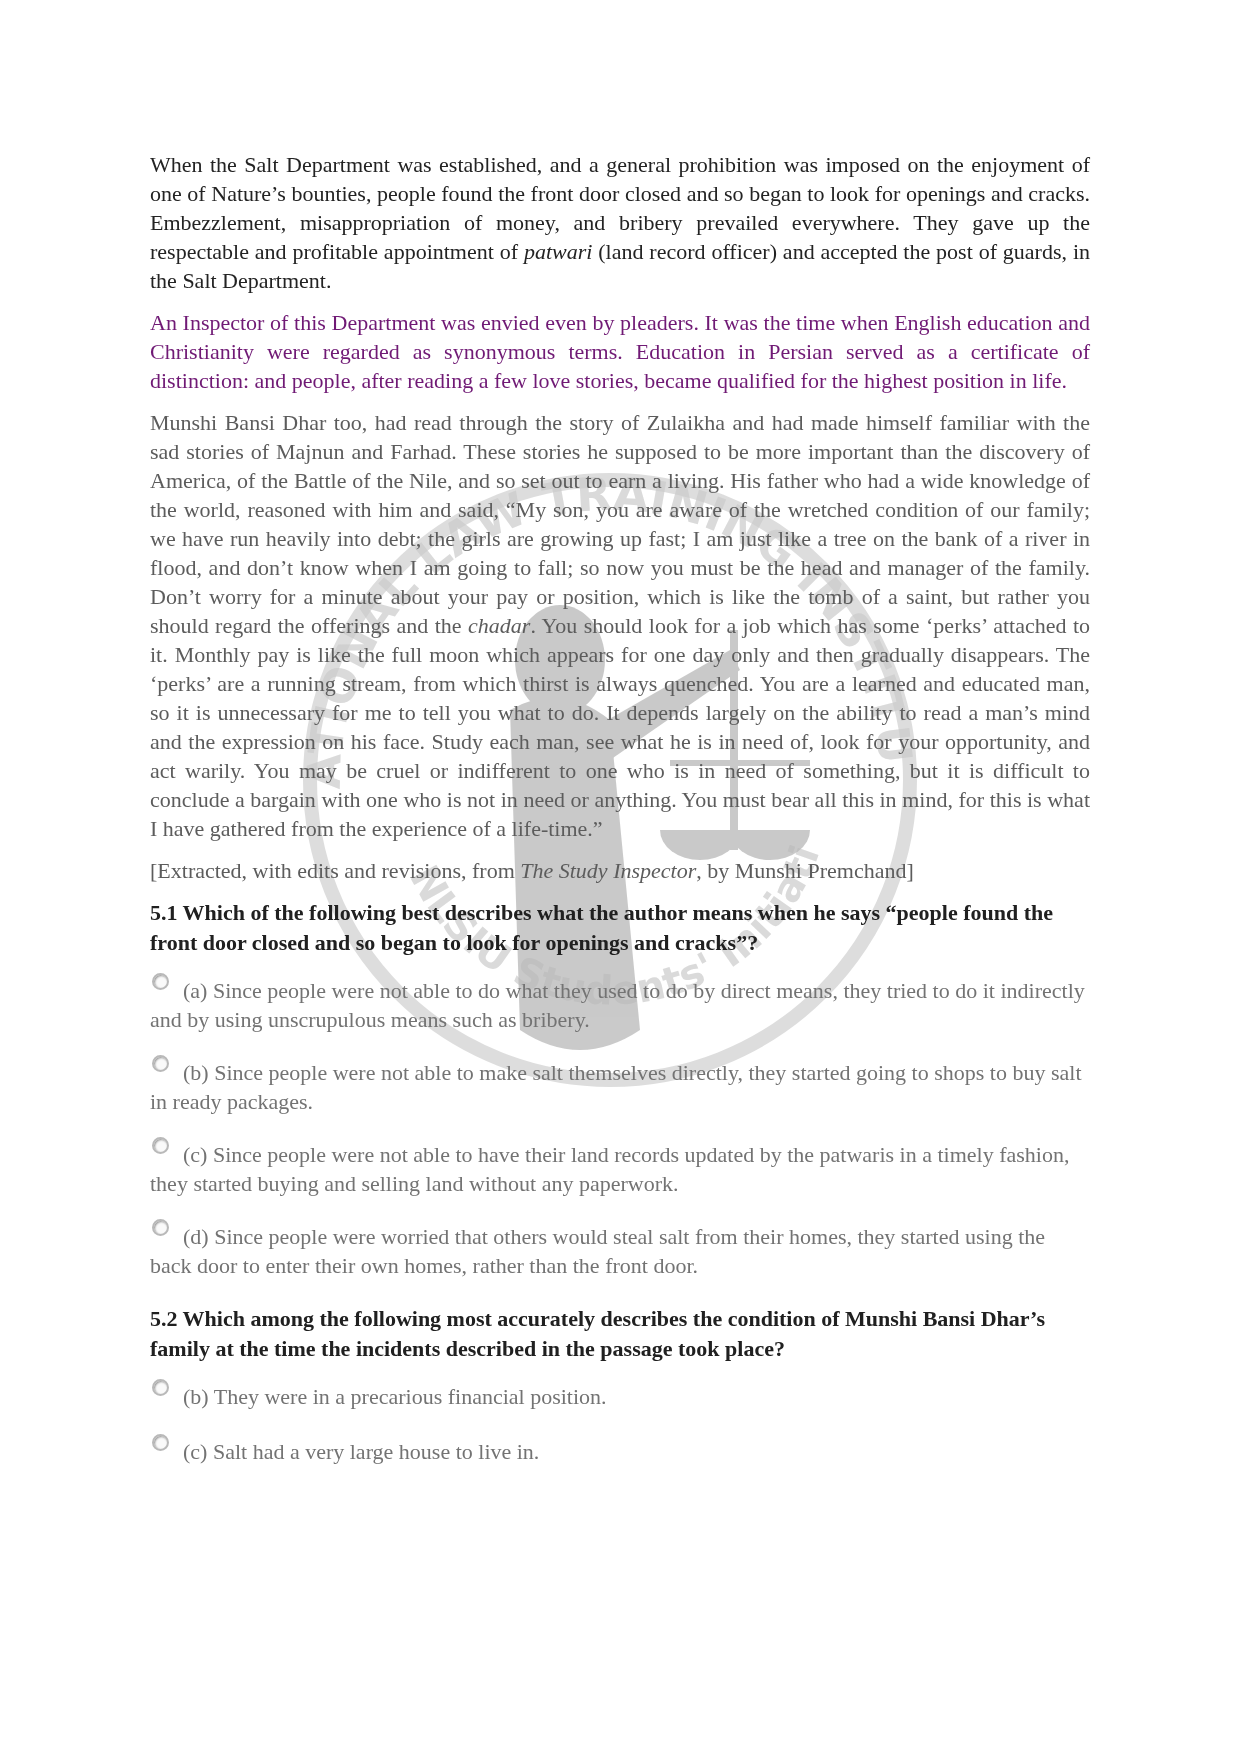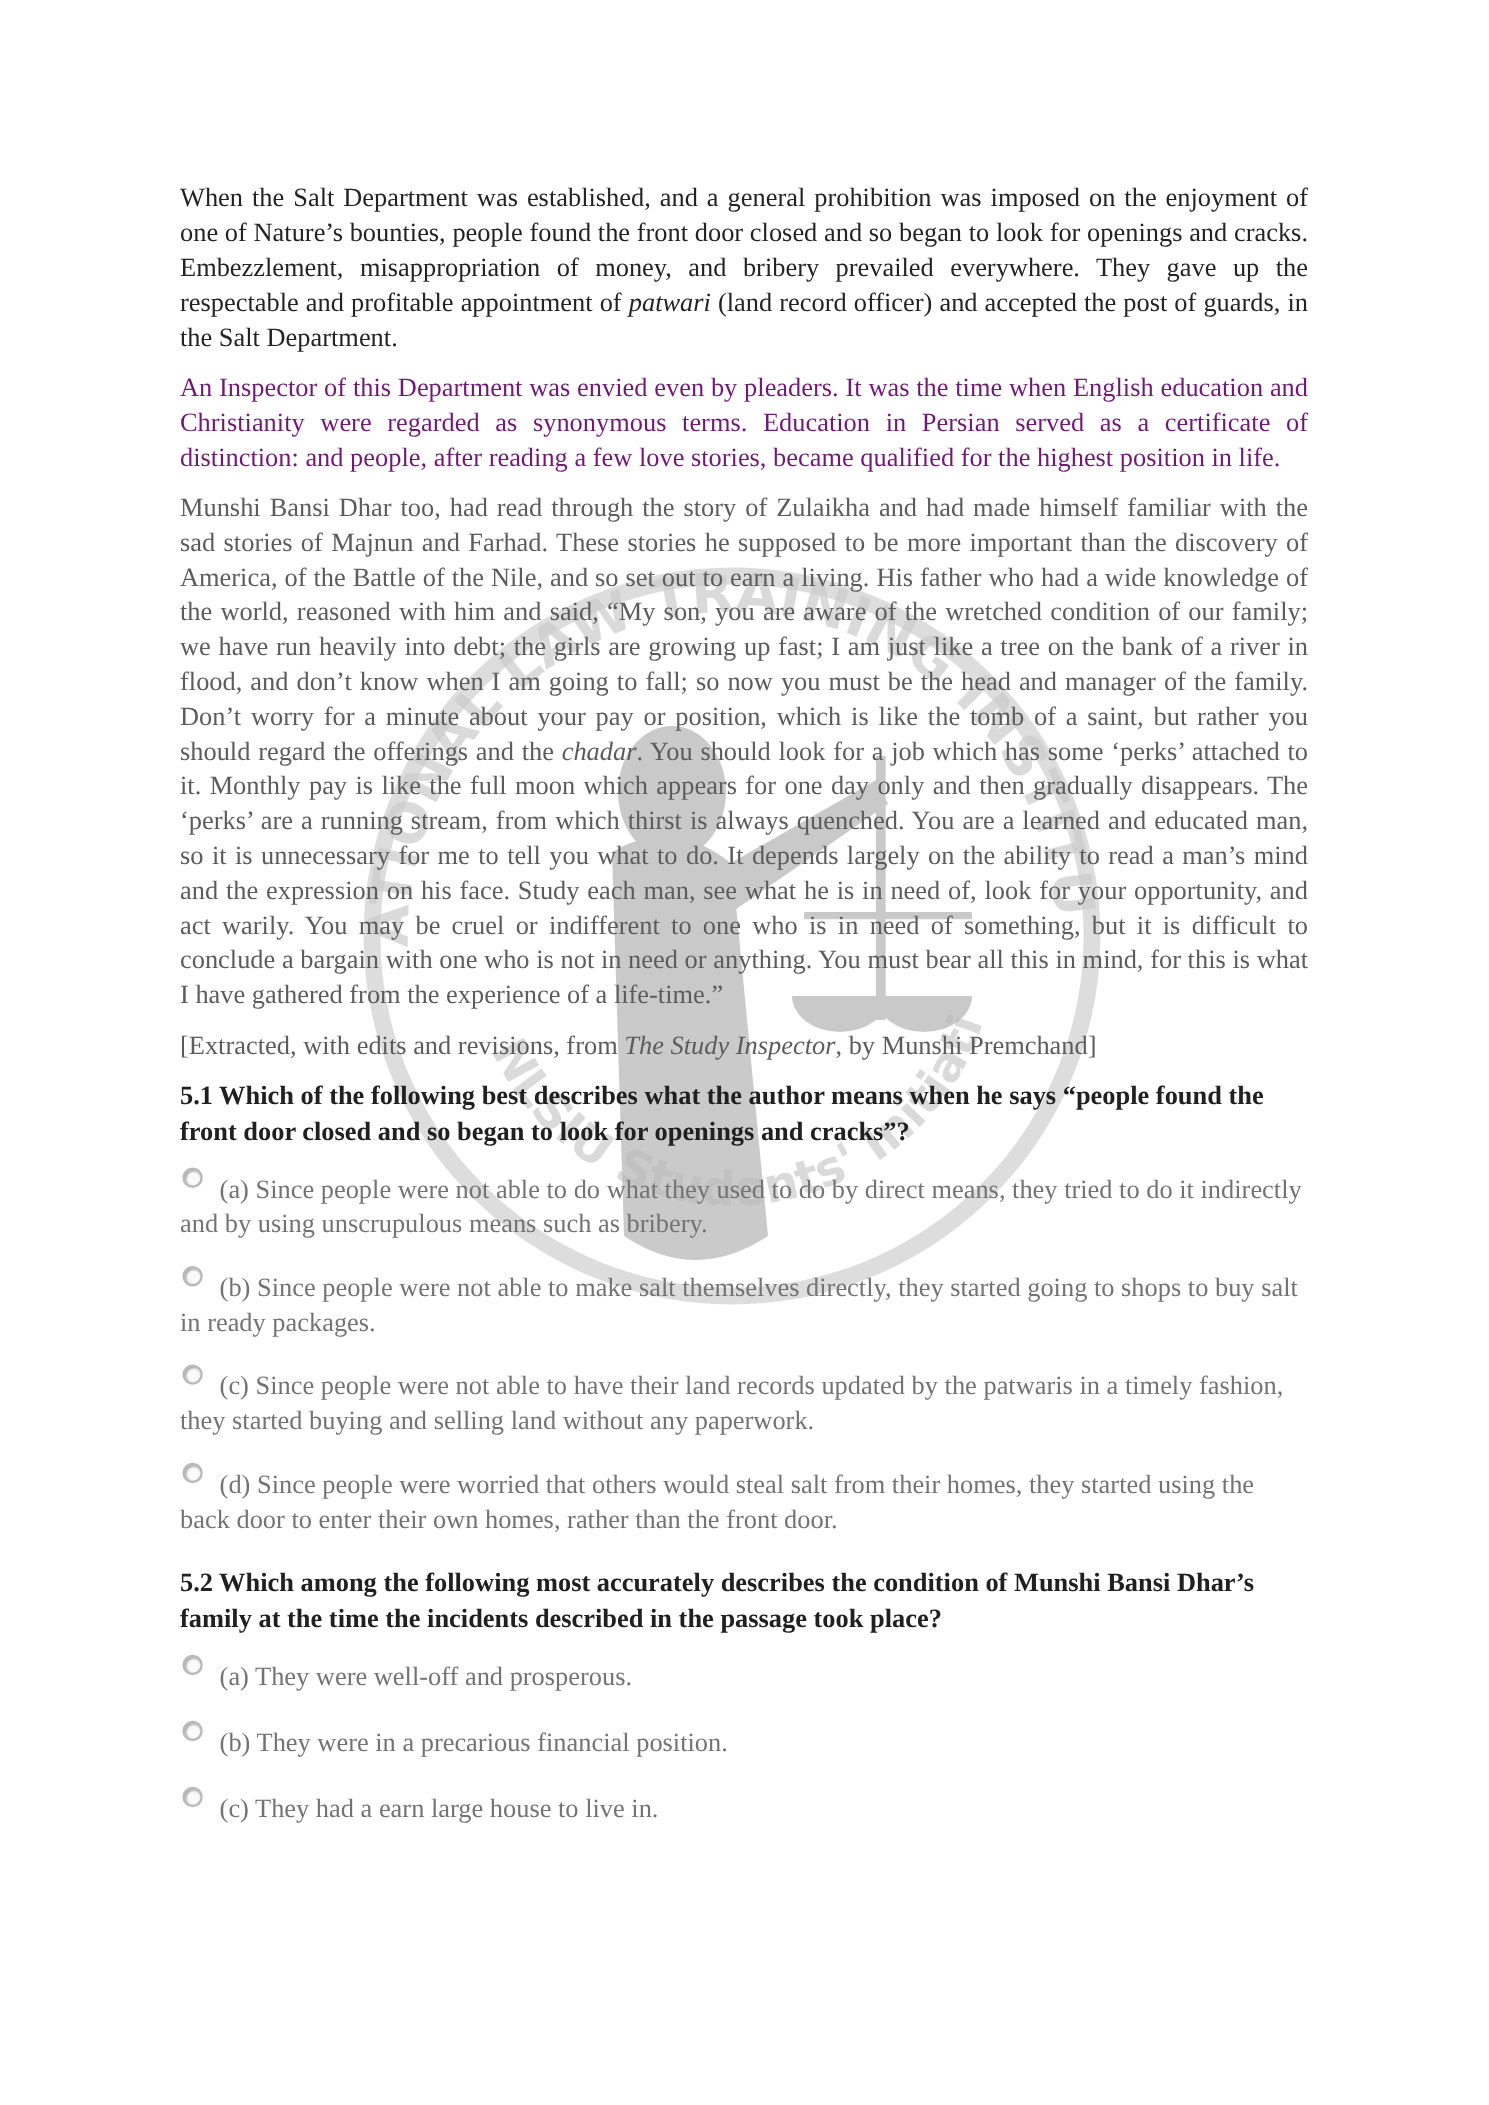--- a/index.html
+++ b/index.html
@@ -57,16 +57,15 @@
 
   <div class="question">5.1 Which of the following best describes what the author means when he says “people found the front door closed and so began to look for openings and cracks”?</div>
 
   <div class="option"><span class="radio"></span><span>(a) Since people were not able to do what they used to do by direct means, they tried to do it indirectly and by using unscrupulous means such as bribery.</span></div>
   <div class="option"><span class="radio"></span><span>(b) Since people were not able to make salt themselves directly, they started going to shops to buy salt in ready packages.</span></div>
   <div class="option"><span class="radio"></span><span>(c) Since people were not able to have their land records updated by the patwaris in a timely fashion, they started buying and selling land without any paperwork.</span></div>
   <div class="option"><span class="radio"></span><span>(d) Since people were worried that others would steal salt from their homes, they started using the back door to enter their own homes, rather than the front door.</span></div>
 
   <div class="question q2">5.2 Which among the following most accurately describes the condition of Munshi Bansi Dhar’s family at the time the incidents described in the passage took place?</div>
 
-  <div class="option short"><span class="radio"></span><span>(a) They were well-off and prosperous.</span></div>
   <div class="option short"><span class="radio"></span><span>(b) They were in a precarious financial position.</span></div>
-  <div class="option short"><span class="radio"></span><span>(c) They had a earn large house to live in.</span></div>
+  <div class="option short"><span class="radio"></span><span>(c) Salt had a very large house to live in.</span></div>
 </div>
 
 </body></html>

